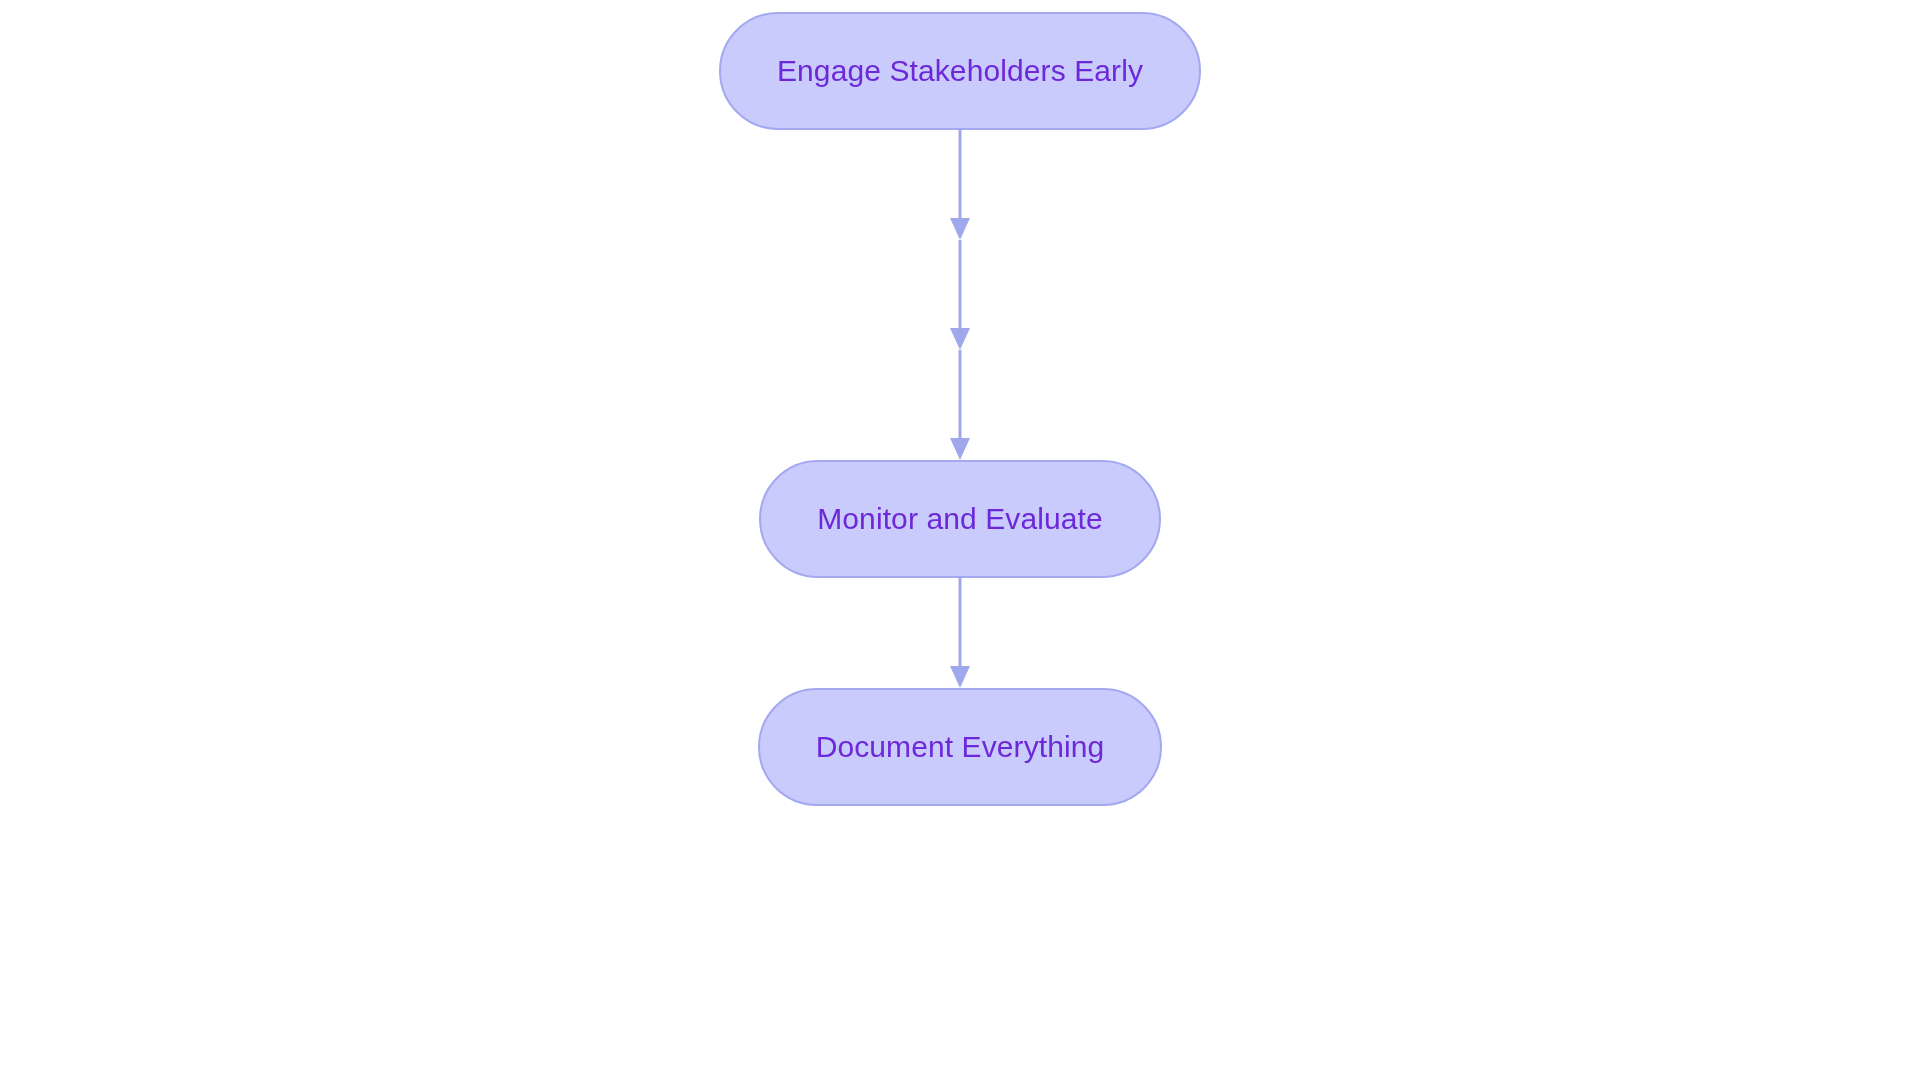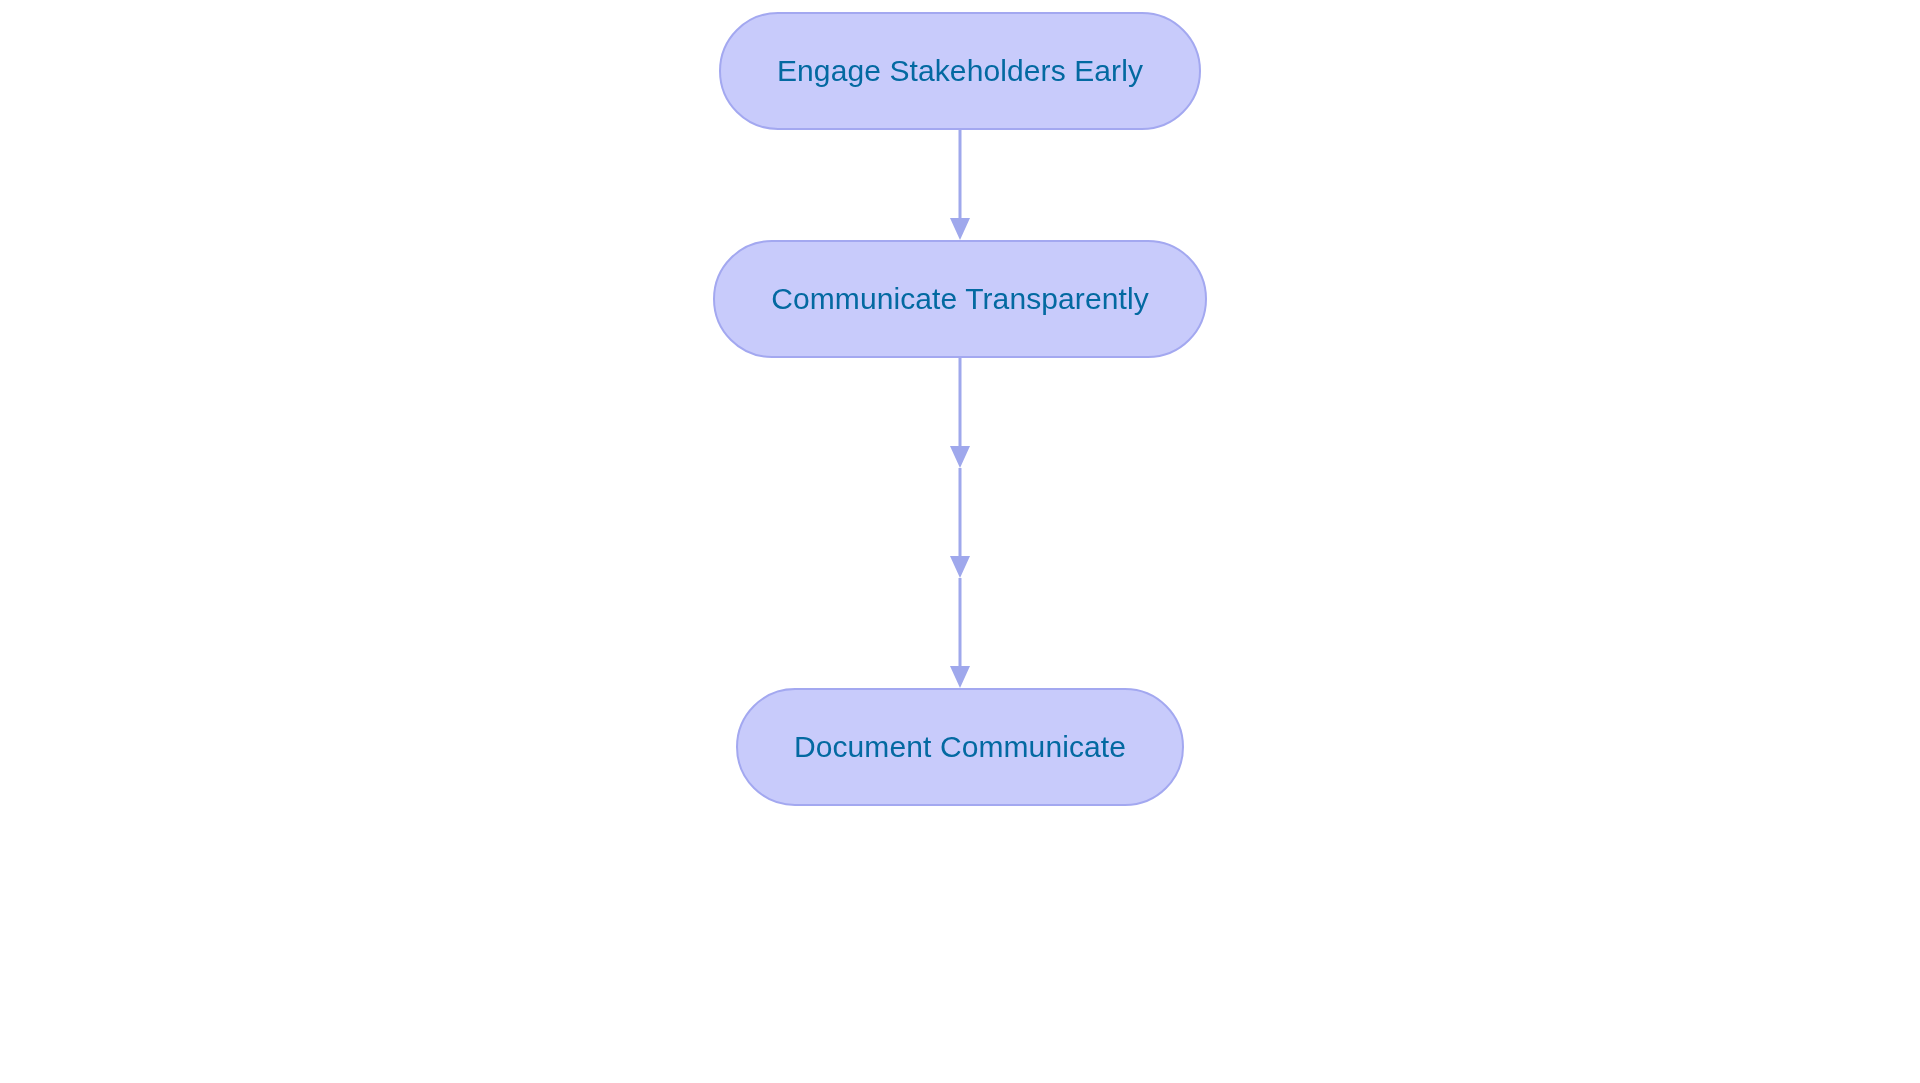--- a/index.html
+++ b/index.html
@@ -25,21 +25,21 @@
   .node {
     box-sizing: border-box;
     background: #c8cbfb;
     border: 2px solid #a3a8f0;
     border-radius: 999px;
     height: 118px;
     display: flex;
     align-items: center;
     justify-content: flex-end;
     padding: 0 56px;
-    color: #0369a1;
+    color: #6d28d9;
     font-size: 30px;
     font-weight: 400;
     letter-spacing: 0.1px;
     white-space: nowrap;
     line-height: 1;
   }
   .node-1 { min-width: 450px; }
   .node-2 { min-width: 486px; }
   .node-3 { min-width: 404px; }
   .node-4 { min-width: 380px; }
@@ -82,38 +82,38 @@
 
   <div class="node node-1">
     <span>Engage Stakeholders Early</span>
   </div>
 
   <div class="connector">
     <div class="line"></div>
     <div class="head"></div>
   </div>
 
-  <div class="node node-2">
-    <span>Communicate Transparently</span>
-  </div>
 
   <div class="connector">
     <div class="line"></div>
     <div class="head"></div>
   </div>
 
 
   <div class="connector">
     <div class="line"></div>
     <div class="head"></div>
   </div>
 
+  <div class="node node-4">
+    <span>Monitor and Evaluate</span>
+  </div>
 
   <div class="connector">
     <div class="line"></div>
     <div class="head"></div>
   </div>
 
   <div class="node node-5">
-    <span>Document Communicate</span>
+    <span>Document Everything</span>
   </div>
 
 </div>
 
 </body></html>

